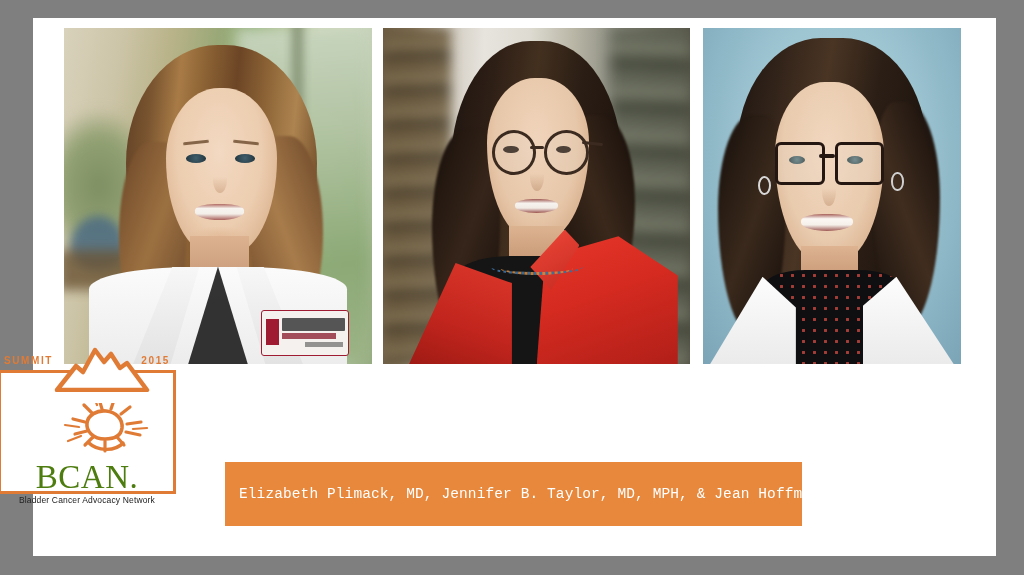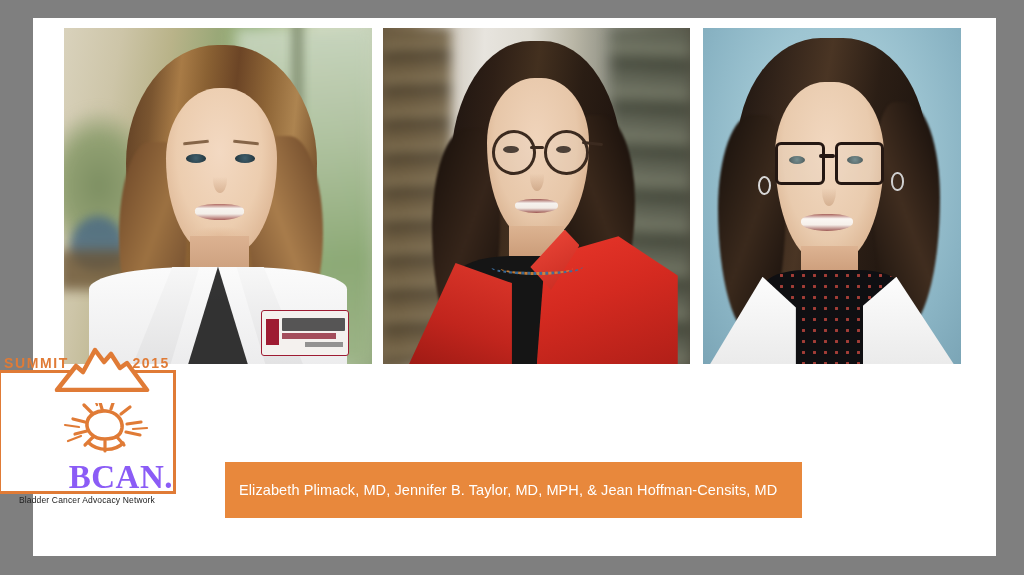--- a/index.html
+++ b/index.html
@@ -351,41 +351,41 @@
 
   
   .logo-wrap{
     position:absolute;left:-2px;top:352px;width:180px;height:143px;
   }
   .logo-band{
     position:absolute;left:0;top:0;width:100%;height:28px;
   }
   .logo-summit,.logo-year{
     position:absolute;top:3px;
-    font-weight:bold;font-size:14px;letter-spacing:1.6px;
+    font-weight:bold;font-size:10px;letter-spacing:1.6px;
     color:#e07B36;
   }
   .logo-summit{left:6px;}
   .logo-year{right:8px;}
   .logo-box{
     position:absolute;left:0;top:18px;width:178px;height:124px;
     background:#ffffff;border:3px solid #e07B36;
     box-sizing:border-box;
   }
   .logo-mtn{
     position:absolute;left:56px;top:-6px;width:96px;height:46px;
     z-index:3;
   }
   .logo-sun{
     position:absolute;left:52px;top:30px;width:104px;height:60px;
   }
   .logo-bcan{
-    position:absolute;left:0;right:0;top:88px;text-align:right;
+    position:absolute;left:0;right:0;top:88px;text-align:center;
     font-family:"Liberation Serif", serif;
-    font-size:33px;font-weight:bold;color:#8b5cf6;letter-spacing:.5px;
+    font-size:33px;font-weight:normal;color:#4d7c0f;letter-spacing:.5px;
     line-height:1;
   }
   .logo-tag{
     position:absolute;left:0;right:0;top:122px;text-align:center;
     font-size:8.5px;color:#222;letter-spacing:.15px;
   }
 
   
   .title-card{
     position:absolute;left:182px;top:381px;width:664px;height:107px;
@@ -394,23 +394,23 @@
     box-sizing:border-box;
     box-shadow:0 1px 4px rgba(0,0,0,.10);
   }
   .title-text{
     position:absolute;left:28px;top:16px;
     font-size:37px;font-weight:300;color:#141414;
     white-space:nowrap;
     letter-spacing:-.2px;
   }
   .subtitle-bar{
-    position:absolute;left:225px;top:462px;width:577px;height:56px;
+    position:absolute;left:225px;top:462px;width:577px;height:64px;
     background:#e8883c;
-    display:flex;align-items:center;
+    display:flex;align-items:center;font-family:Liberation Mono, monospace;
   }
   .subtitle-text{
     margin-left:14px;
     font-size:14.5px;color:#ffffff;white-space:nowrap;
     letter-spacing:.1px;
   }
 </style>
 </head>
 <body>
 

